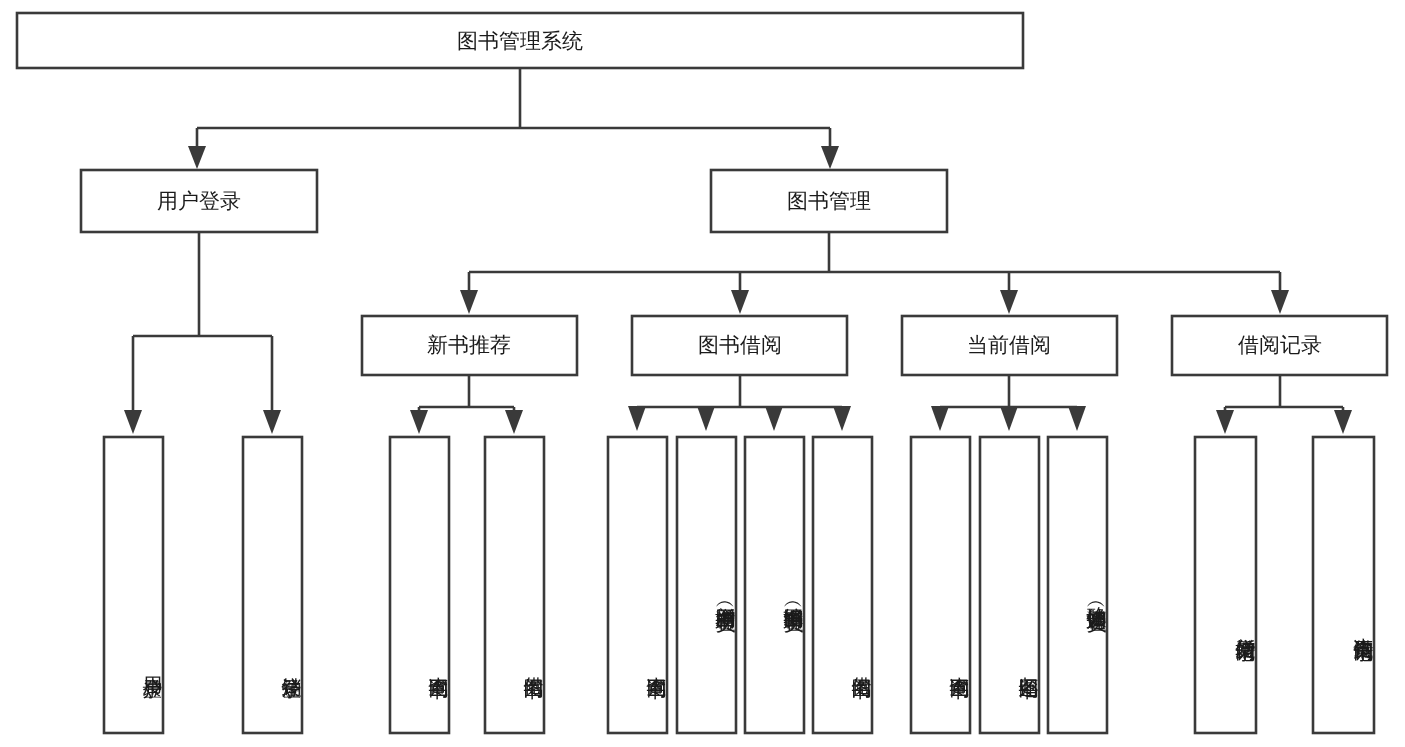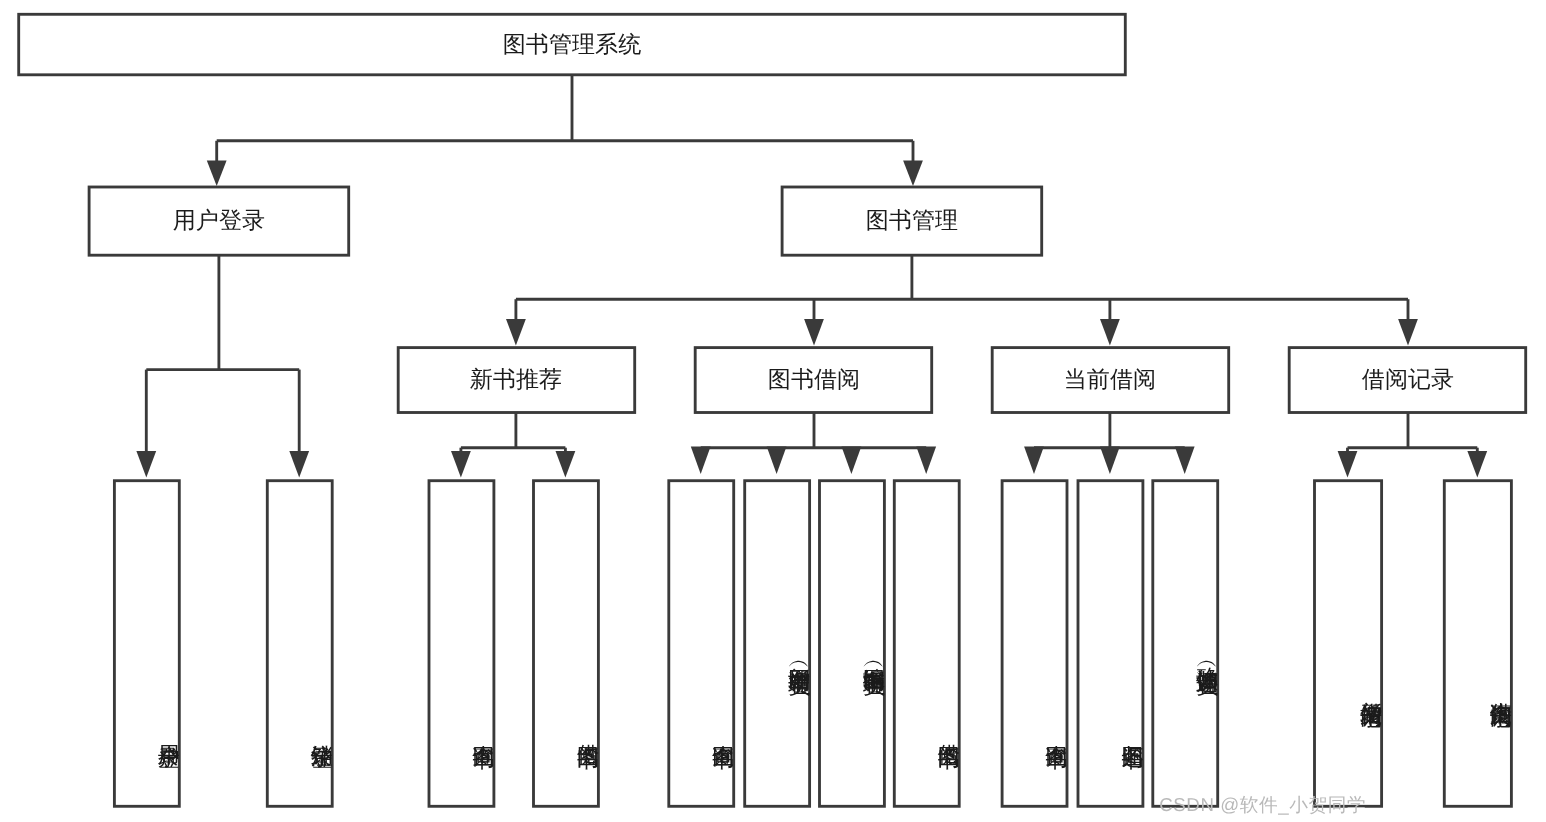--- a/index.html
+++ b/index.html
@@ -216,15 +216,14 @@
   <div class="node-label-v" style="left:745px; top:437px; width:59px; height:296px; padding-top:10px;">编辑图书（管理员）</div>
   <div class="node-label-v" style="left:813px; top:437px; width:59px; height:296px; padding-top:78px;">借阅图书</div>
 
   <div class="node-label-v" style="left:911px; top:437px; width:59px; height:296px; padding-top:78px;">查询图书</div>
   <div class="node-label-v" style="left:980px; top:437px; width:59px; height:296px; padding-top:78px;">归还图书</div>
   <div class="node-label-v" style="left:1048px; top:437px; width:59px; height:296px; padding-top:10px;">确认归还（管理员）</div>
 
   <div class="node-label-v" style="left:1195px; top:437px; width:61px; height:296px; padding-top:40px;">新增借阅记录</div>
   <div class="node-label-v" style="left:1313px; top:437px; width:61px; height:296px; padding-top:40px;">查询借阅记录</div>
 
-  <div class="watermark">CSDN @软件_小贺同学</div>
 
 </div>
 
 </body></html>

